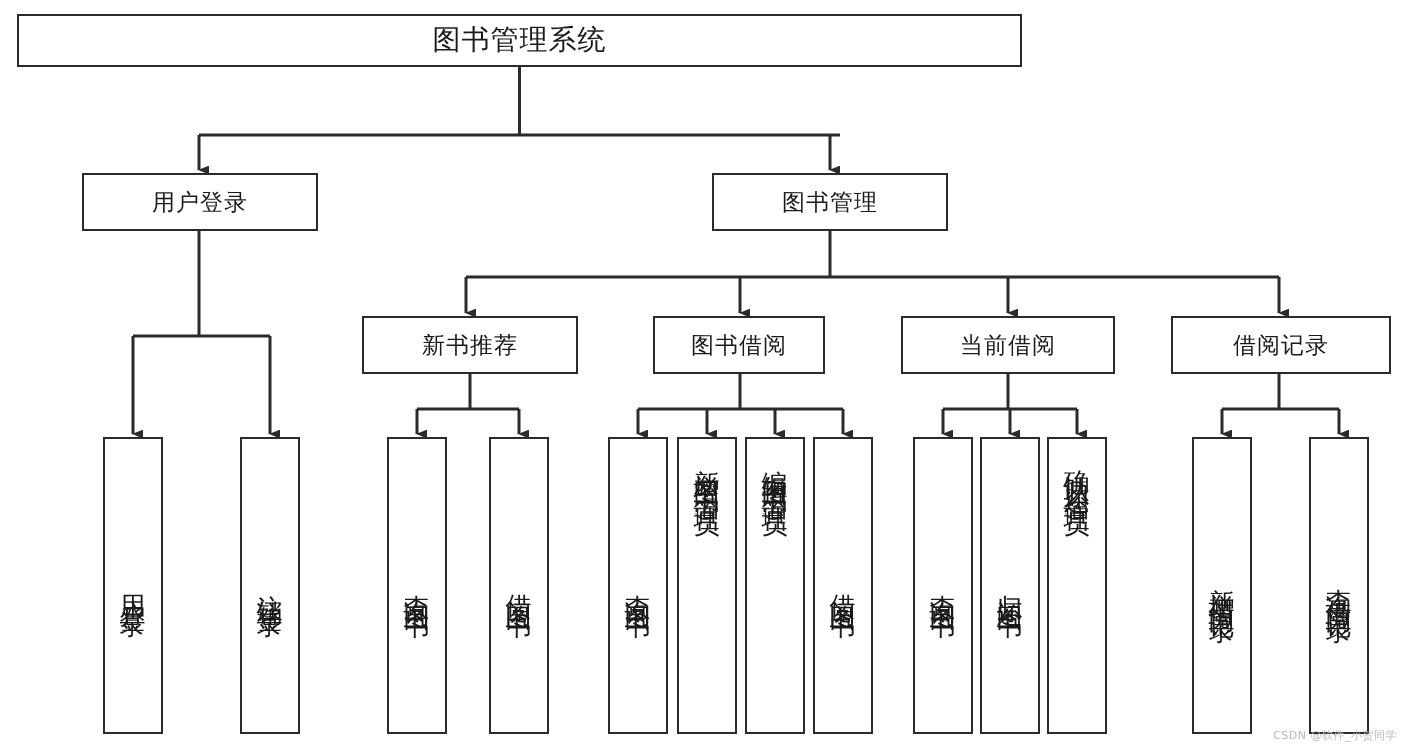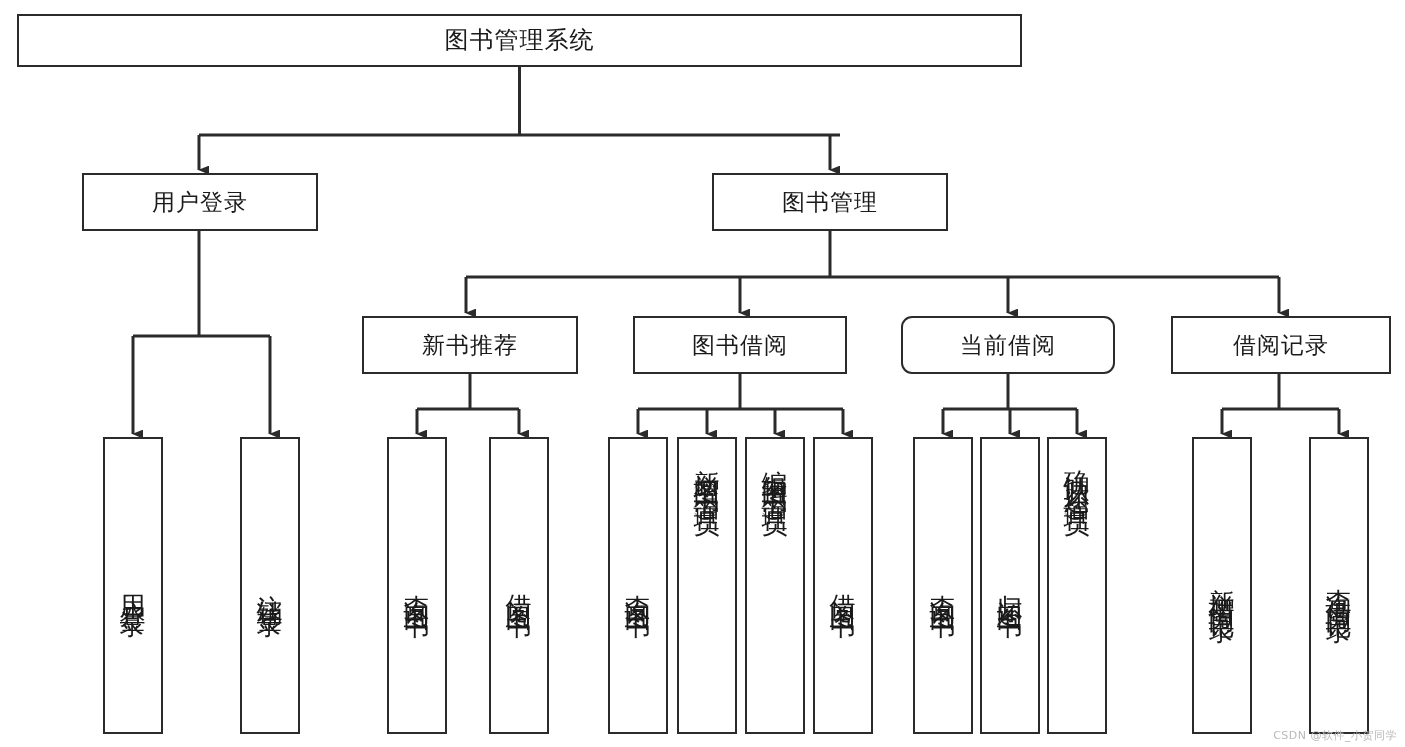--- a/index.html
+++ b/index.html
@@ -37,21 +37,21 @@
     text-align:center;
     white-space:nowrap;
     line-height:1.15;
   }
   
   .node.h .label{
     font-size:23px;
     letter-spacing:1px;
   }
   .node.root .label{
-    font-size:24px;
+    font-size:28px;
   }
   
   .node.v{
     align-items:flex-start;
     justify-content:center;
     padding-top:10px;
   }
   .node.v.centered{
     align-items:center;
     padding-top:0;
@@ -137,24 +137,24 @@
   <div class="node h" style="left:82px; top:173px; width:236px; height:58px;">
     <span class="label">用户登录</span>
   </div>
   <div class="node h" style="left:362px; top:316px; width:216px; height:58px;">
     <span class="label">新书推荐</span>
   </div>
 
   <div class="node h" style="left:712px; top:173px; width:236px; height:58px;">
     <span class="label">图书管理</span>
   </div>
-  <div class="node h" style="left:633px; top:316px; width:214px; height:58px;">
+  <div class="node h" style="left:653px; top:316px; width:172px; height:58px;">
     <span class="label">图书借阅</span>
   </div>
-  <div class="node h" style="left:901px; top:316px; width:214px; height:58px;border-radius:11px;">
+  <div class="node h" style="left:901px; top:316px; width:214px; height:58px;">
     <span class="label">当前借阅</span>
   </div>
   <div class="node h" style="left:1171px; top:316px; width:220px; height:58px;">
     <span class="label">借阅记录</span>
   </div>
 
   <div class="node v centered" style="left:103px; top:437px; width:60px; height:297px;">
     <span class="label">用户登录</span>
   </div>
   <div class="node v centered" style="left:240px; top:437px; width:60px; height:297px;">

